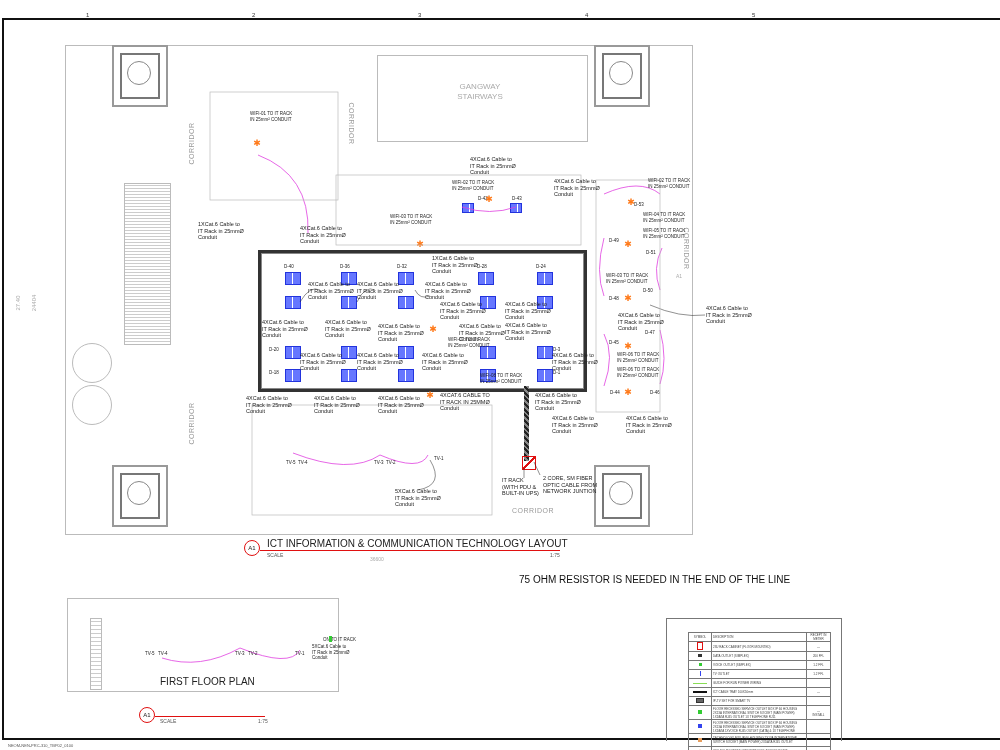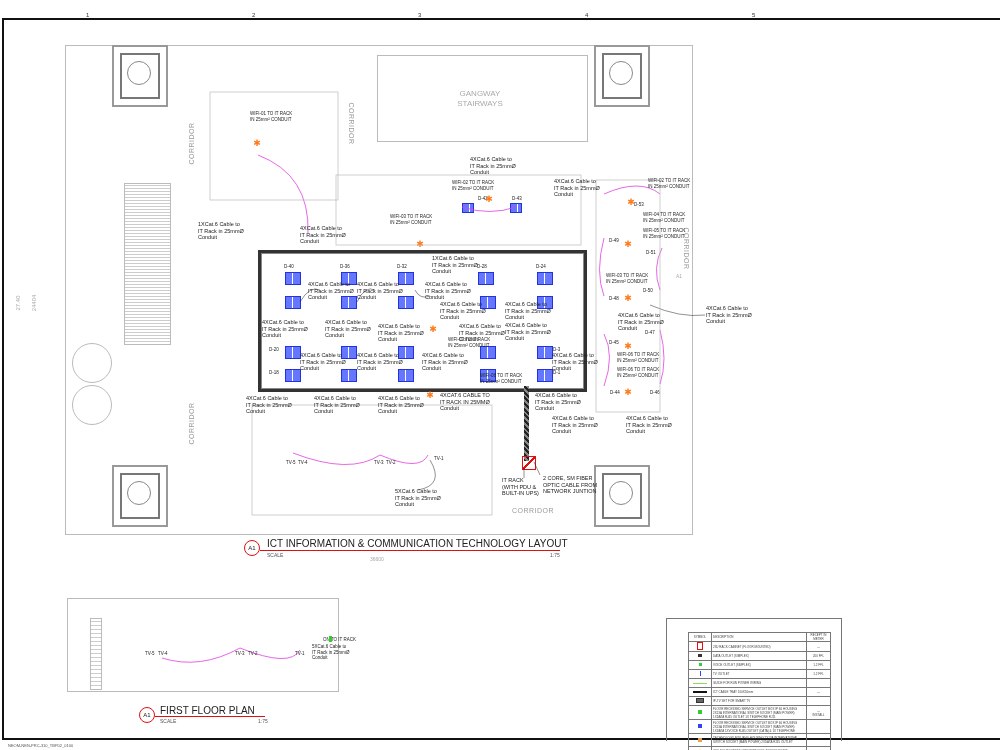--- a/index.html
+++ b/index.html
@@ -39,21 +39,21 @@
 
 <div class="sheet-border"></div>
 <span class="grid-num" style="left:86px">1</span>
 <span class="grid-num" style="left:252px">2</span>
 <span class="grid-num" style="left:418px">3</span>
 <span class="grid-num" style="left:585px">4</span>
 <span class="grid-num" style="left:752px">5</span>
 
 <div class="plan-outline" style="left:65px;top:45px;width:626px;height:488px;"></div>
 <div class="plan-outline" style="left:377px;top:55px;width:209px;height:85px;"></div>
-<div class="abs light" style="left:440px;top:89px;font-size:8px;line-height:10px;text-align:center;white-space:pre-line;width:80px;">GANGWAY
+<div class="abs light" style="left:440px;top:82px;font-size:8px;line-height:10px;text-align:center;white-space:pre-line;width:80px;">GANGWAY
 STAIRWAYS</div>
 
 <div class="stairwell" style="left:112px;top:45px;"></div>
 <div class="stairwell" style="left:594px;top:45px;"></div>
 <div class="stairwell" style="left:112px;top:465px;"></div>
 <div class="stairwell" style="left:594px;top:465px;"></div>
 
 <div class="plan-outline" style="left:124px;top:183px;width:45px;height:160px;background:repeating-linear-gradient(0deg,#fff 0 2px,#ccc 2px 3px);"></div>
 <div class="plan-outline" style="left:72px;top:343px;width:38px;height:38px;border-radius:50%;"></div>
 <div class="plan-outline" style="left:72px;top:385px;width:38px;height:38px;border-radius:50%;"></div>
@@ -274,37 +274,38 @@
 <span class="lbl-sm" style="left:386px;top:460px;">TV-2</span>
 <span class="lbl-sm" style="left:434px;top:456px;">TV-1</span>
 
 <div class="title-circle" style="left:244px;top:540px;">A1</div>
 <div class="title-text" style="left:267px;top:538px;">ICT INFORMATION &amp; COMMUNICATION TECHNOLOGY LAYOUT</div>
 <div class="title-line" style="left:260px;top:550px;width:300px;"></div>
 <div class="scale-lbl" style="left:267px;top:552px;">SCALE</div>
 <div class="scale-lbl" style="left:550px;top:552px;">1:75</div>
 
 <div class="note">
+  <div>75 OHM RESISTOR IS NEEDED IN THE END OF THE LINE</div>
 </div>
 
 <div class="plan-outline" style="left:67px;top:598px;width:270px;height:92px;"></div>
 <div class="plan-outline" style="left:90px;top:618px;width:10px;height:70px;background:repeating-linear-gradient(0deg,#fff 0 3px,#ccc 3px 4px);"></div>
 <span class="lbl-sm" style="left:323px;top:637px;">ON TO IT RACK</span>
 <span class="lbl-sm" style="left:312px;top:644px;">5XCat.6 Cable to
 IT Rack in 25mmØ
 Conduit</span>
 <span class="lbl-sm" style="left:145px;top:651px;">TV-5</span>
 <span class="lbl-sm" style="left:158px;top:651px;">TV-4</span>
 <span class="lbl-sm" style="left:235px;top:651px;">TV-3</span>
 <span class="lbl-sm" style="left:248px;top:651px;">TV-2</span>
 <span class="lbl-sm" style="left:295px;top:651px;">TV-1</span>
 <div class="abs" style="left:329px;top:636px;width:3px;height:6px;background:#33cc33;"></div>
 
 <div class="title-circle" style="left:139px;top:707px;">A1</div>
-<div class="title-text" style="left:160px;top:705px;">FIRST FLOOR PLAN</div>
+<div class="title-text" style="left:160px;top:676px;">FIRST FLOOR PLAN</div>
 <div class="title-line" style="left:155px;top:716px;width:110px;"></div>
 <div class="scale-lbl" style="left:160px;top:718px;">SCALE</div>
 <div class="scale-lbl" style="left:258px;top:718px;">1:75</div>
 
 <div class="legend-frame"></div>
 <table class="legend">
   <tbody>
       <tr>
     <td class="sym">SYMBOL</td>
     <td>DESCRIPTION</td>

